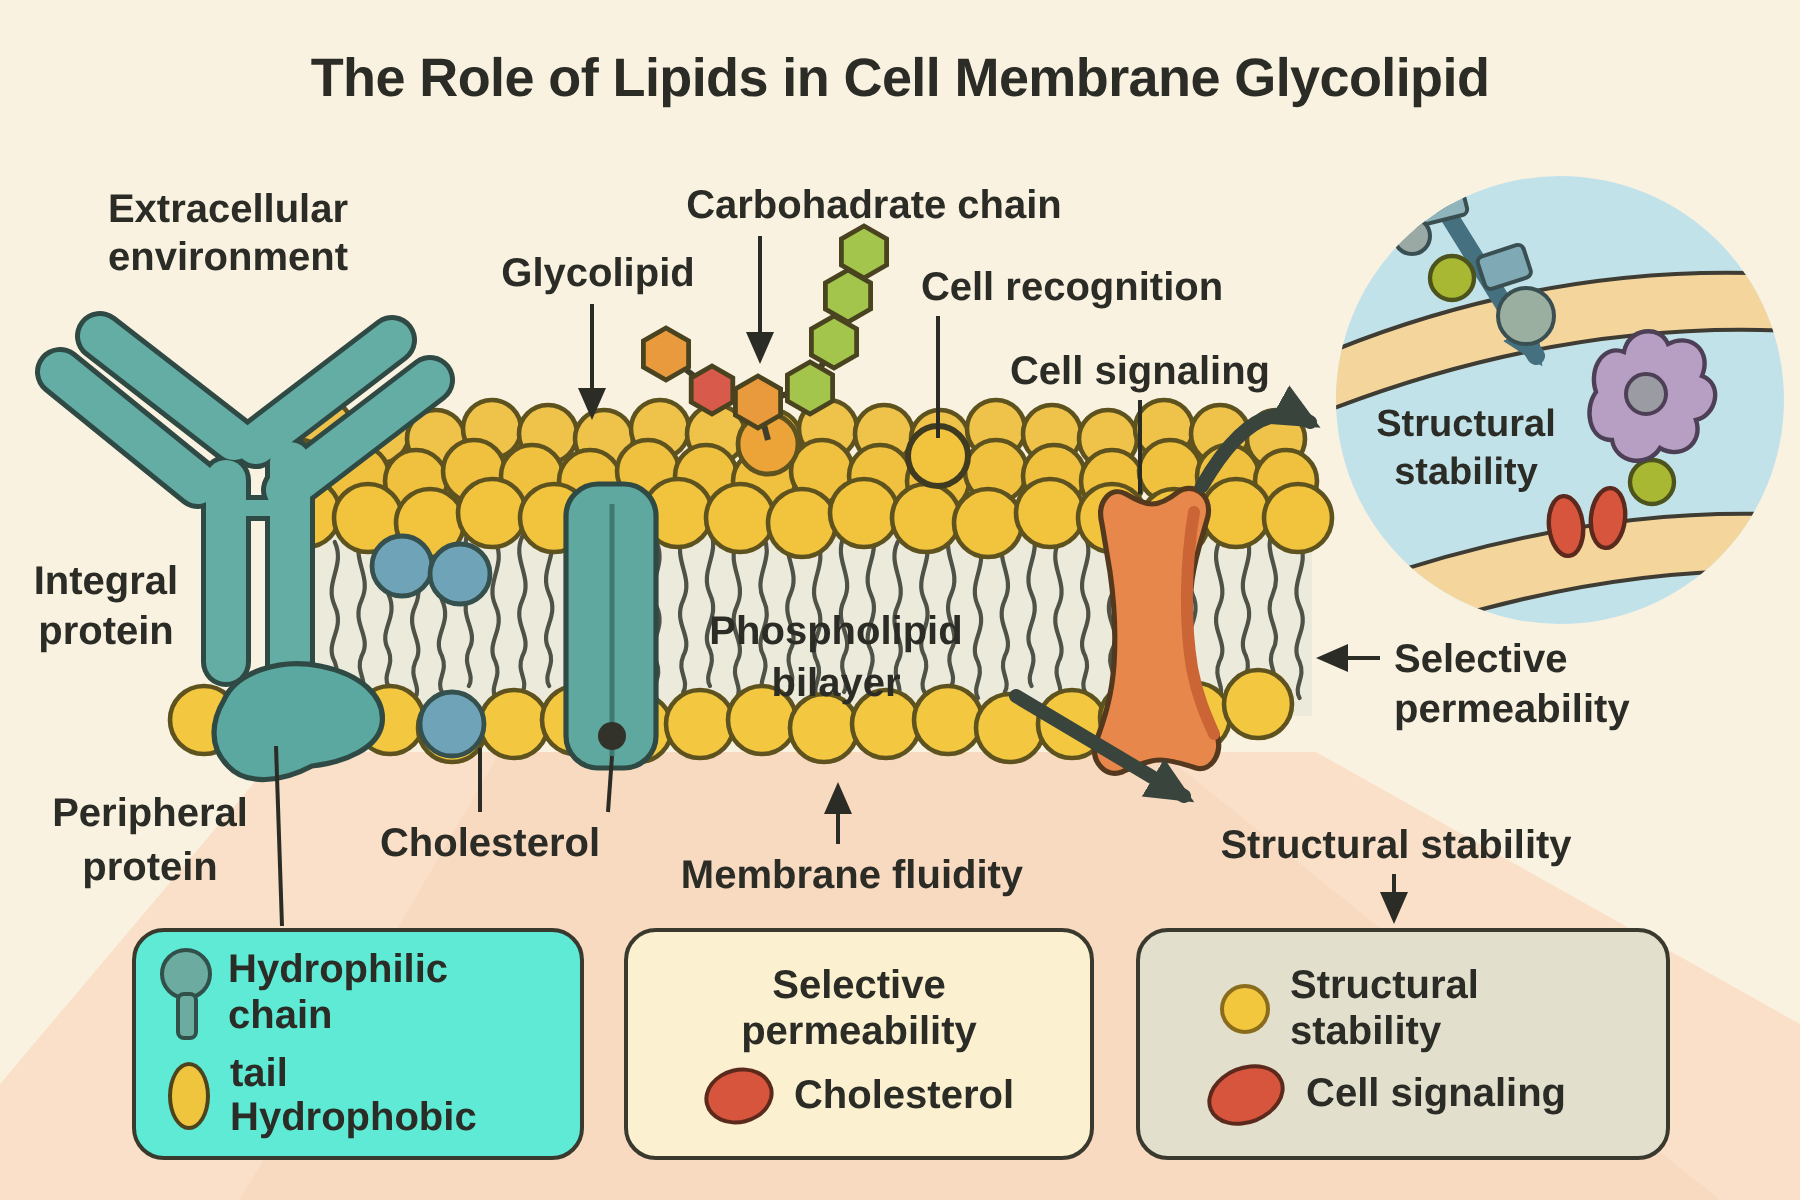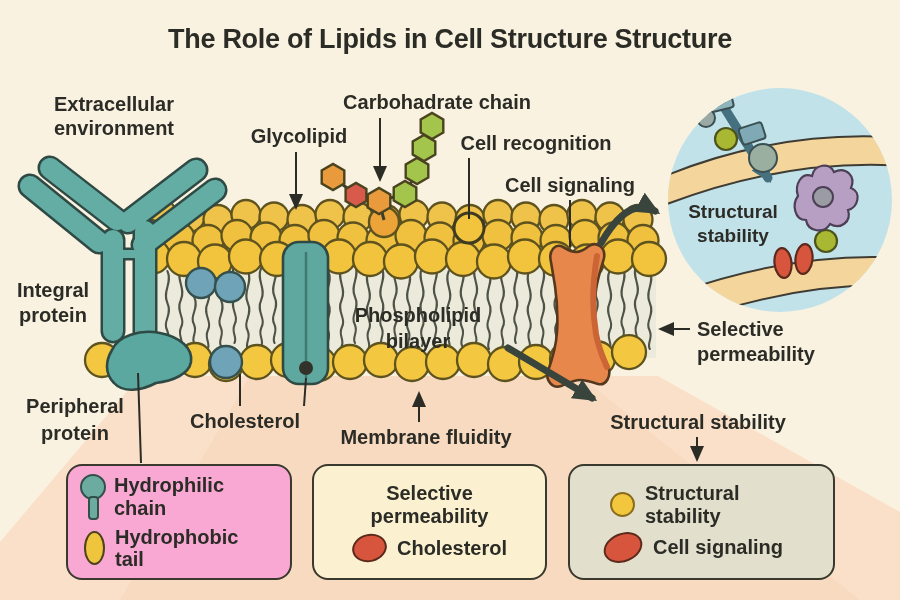--- a/index.html
+++ b/index.html
@@ -286,38 +286,38 @@
     <text text-anchor="middle" x="75" y="440">protein</text>
     <text text-anchor="middle" x="418" y="322">Phospholipid</text>
     <text text-anchor="middle" x="418" y="348">bilayer</text>
     <text text-anchor="middle" x="245" y="428">Cholesterol</text>
     <text text-anchor="middle" x="426" y="444">Membrane fluidity</text>
     <text x="697" y="336">Selective</text>
     <text x="697" y="361">permeability</text>
     <text text-anchor="middle" x="698" y="429">Structural stability</text>
   </svg>
 
-  <div class="title">The Role of Lipids in Cell Structure Structure</div>
-
-  <div class="box" style="left:66px;top:464px;width:226px;height:116px;background:#f9a8d4;">
+  <div class="title">The Role of Lipids in Cell Membrane Glycolipid</div>
+
+  <div class="box" style="left:66px;top:464px;width:226px;height:116px;background:#5eead4;">
     <div class="row">
       <div class="icon lolli">
           <div class="ball"></div>
           <div class="stem"></div>
         </div>
       <div class="lbl box1lbl">
         <div>Hydrophilic</div>
           <div>chain</div>
       </div>
     </div>
     <div class="row">
       <div class="icon ovalY" style="margin-left:4px;"></div>
       <div class="lbl box1lbl">
-        <div>Hydrophobic</div>
-          <div>tail</div>
+        <div>tail</div>
+          <div>Hydrophobic</div>
       </div>
     </div>
   </div>
 
   <div class="box" style="left:312px;top:464px;width:235px;height:116px;background:#fbf1d0;">
     <div class="cent">
       <div>Selective</div>
         <div>permeability</div>
     </div>
     <div class="row" style="justify-content:center;">

